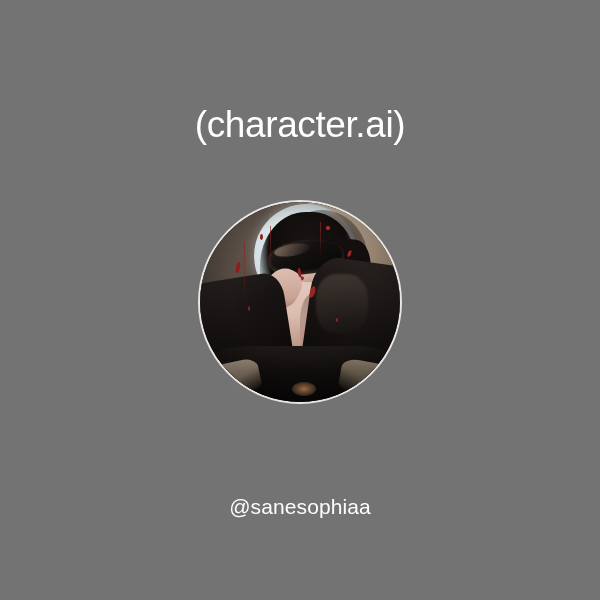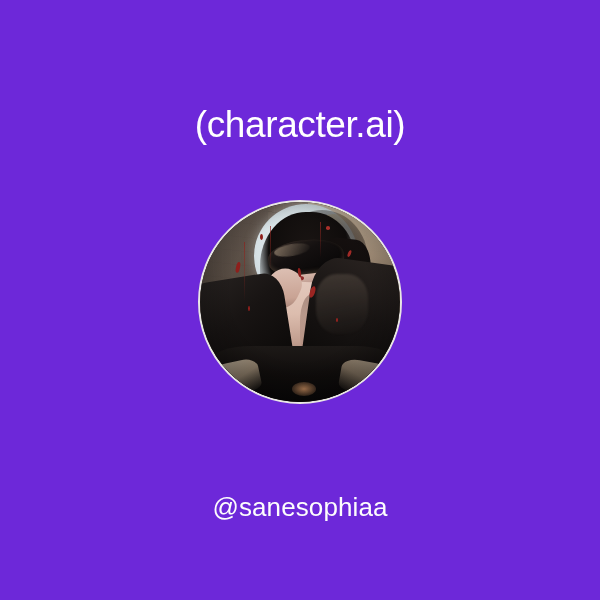--- a/index.html
+++ b/index.html
@@ -12,21 +12,21 @@
     height: 600px;
     background: #000000;
     font-family: "Liberation Sans", sans-serif;
     overflow: hidden;
   }
 
   .card {
     position: relative;
     width: 600px;
     height: 600px;
-    background: #6d28d9;
+    background: #737373;
     display: flex;
     flex-direction: column;
     align-items: center;
   }
 
   
   .brand-title {
     position: absolute;
     top: 103px;
     left: 0;
@@ -341,21 +341,21 @@
     line-height: 42px;
     white-space: nowrap;
   }
   .char-handle {
     position: absolute;
     top: 494px;
     left: 0;
     width: 600px;
     text-align: center;
     color: #fdfdfd;
-    font-size: 26px;
+    font-size: 21px;
     font-weight: 400;
     letter-spacing: 0.1px;
     line-height: 26px;
     white-space: nowrap;
   }
 </style>
 </head>
 <body>
 
 <div class="card">

